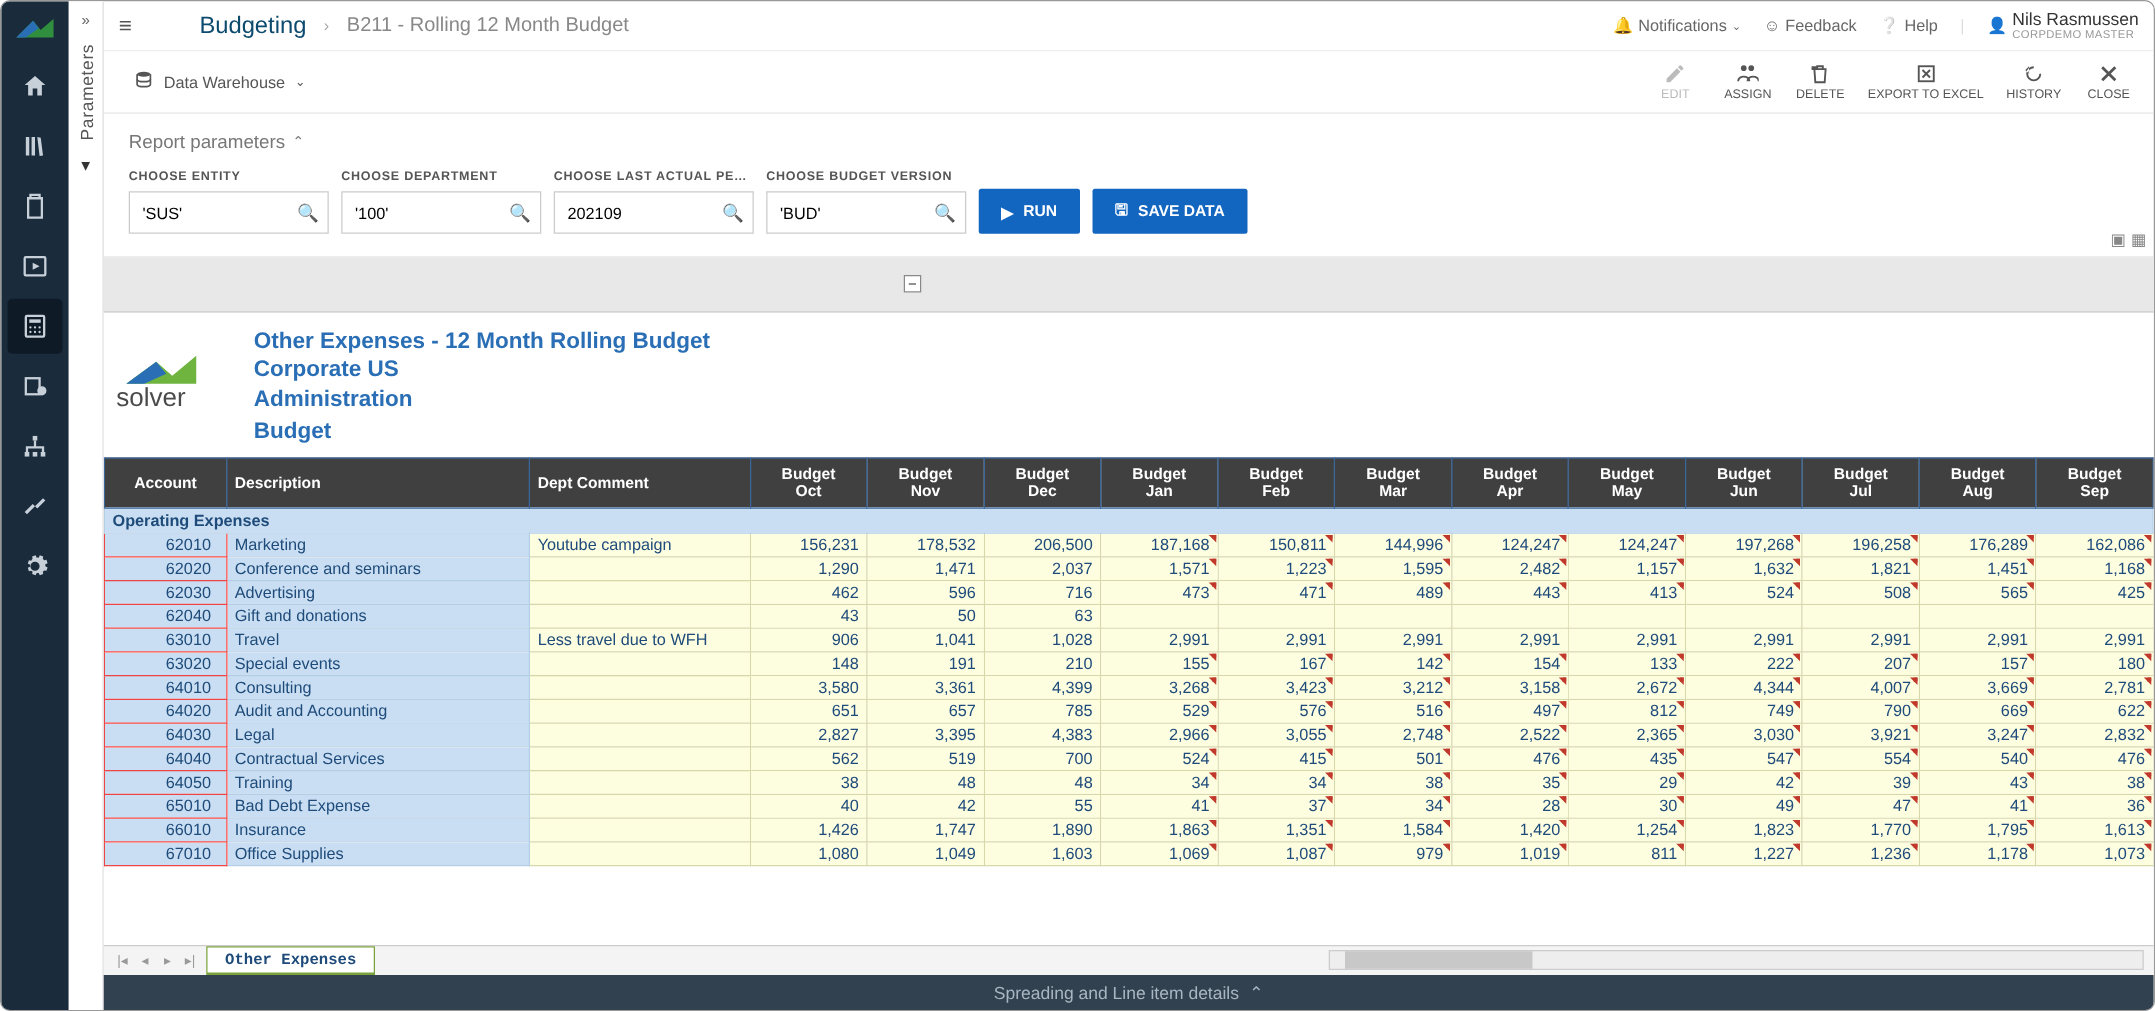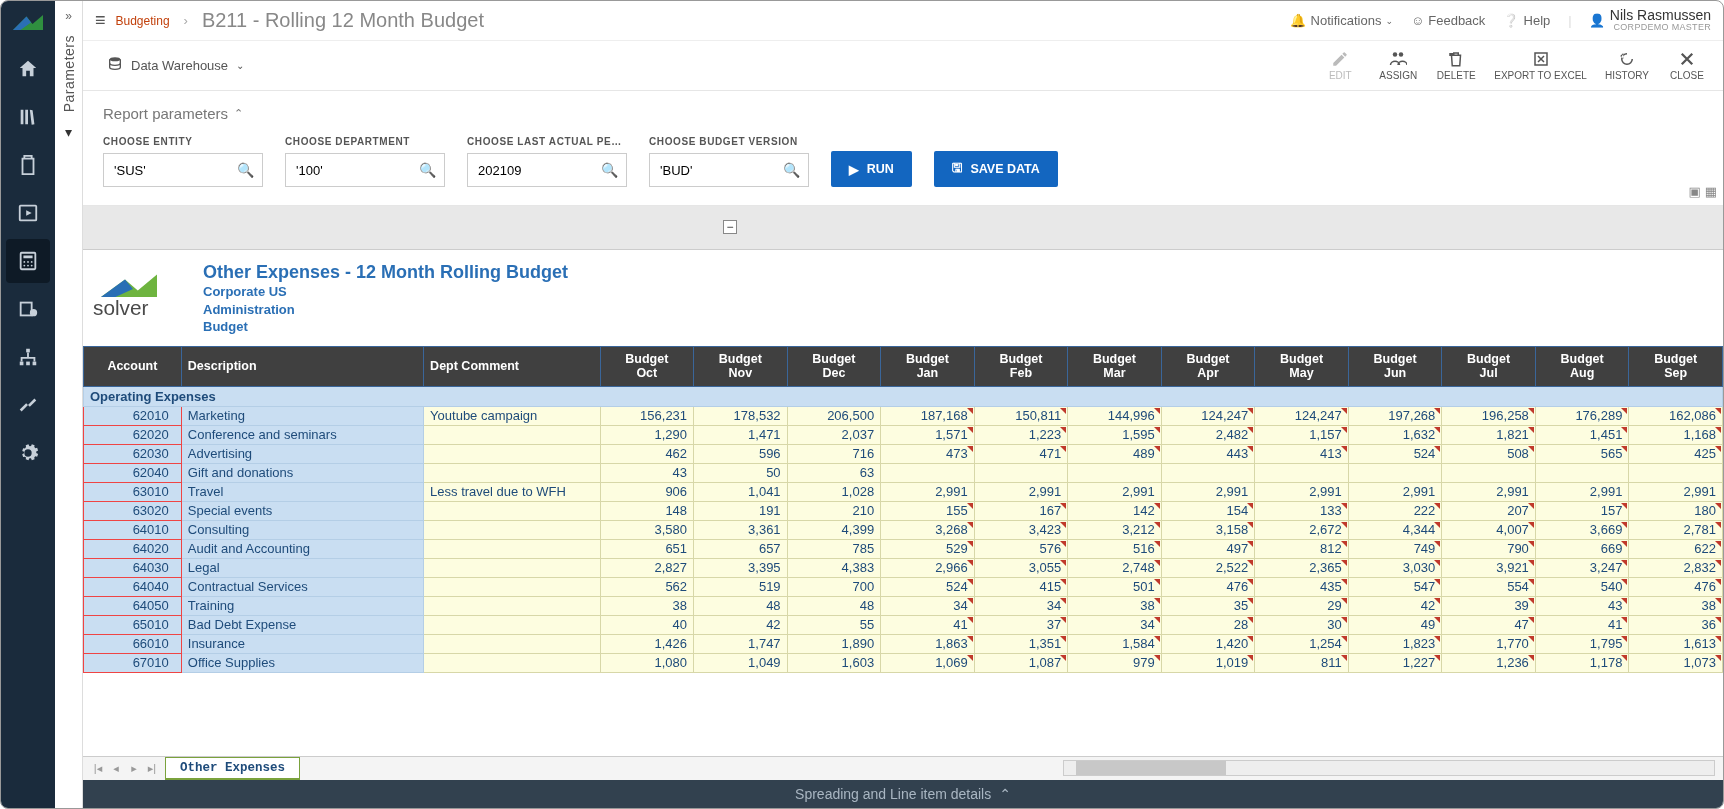--- a/index.html
+++ b/index.html
@@ -18,61 +18,61 @@
   .param-tab .chev { font-size: 12px; color:#666;}
   .param-tab .vtext { writing-mode: vertical-rl; transform: rotate(180deg); color:#555; font-size: 14px; letter-spacing: 0.5px;}
   .param-tab .filter { color:#333; font-size:14px;}
   
   .main { flex: 1; display: flex; flex-direction: column; min-width: 0; }
   
   
   .topbar { height: 40px; display:flex; align-items:center; justify-content:space-between; padding: 0 12px; border-bottom: 1px solid #eee;}
   .topbar-left { display:flex; align-items:center; gap:10px; color:#888;}
   .hamburger { font-size:18px; color:#555;}
-  .crumb-root { color:#c2410c; font-size:12px;}
+  .crumb-root { color:#0c4a6e; font-size:19px;margin-left:44px;}
   .crumb-sep { color:#aaa; margin:0 4px;}
-  .crumb-leaf { color:#888; font-size:20px;}
+  .crumb-leaf { color:#888; font-size:16px;}
   .topbar-right { display:flex; align-items:center; gap:18px; color:#666;}
   .tb-item { display:flex; align-items:center; gap:4px; font-size:13px; cursor:pointer;}
-  .tb-user { text-align:right; line-height:1.1;}
+  .tb-user { text-align:left; line-height:1.1;}
   .tb-user .uname { color:#333; font-size:14px;}
   .tb-user .urole { color:#999; font-size:9px; text-transform:uppercase; letter-spacing:0.3px;}
   
   
   .toolbar { height: 50px; display:flex; align-items:center; justify-content:space-between; padding: 0 16px; border-bottom:1px solid #e6e6e6;}
   .dw { display:flex; align-items:center; gap:8px; color:#555; cursor:pointer; margin-left: 8px;}
   .actions { display:flex; align-items:flex-start; gap:18px;}
   .action { display:flex; flex-direction:column; align-items:center; gap:2px; font-size:10px; color:#555; cursor:pointer; min-width:40px;}
   .action.disabled { color:#bbb;}
   .action svg, .action .aicon { width:18px; height:18px; fill:currentColor;}
   
   
   .params { padding: 14px 20px 18px 20px; border-bottom:1px solid #e6e6e6;}
   .params-title { color:#777; font-size:15px; margin-bottom:14px; display:flex; align-items:center; gap:6px;}
-  .param-row { display:flex; align-items:flex-end; gap:22px;}
+  .param-row { display:flex; align-items:flex-end; gap:10px;}
   .param-field { display:flex; flex-direction:column; gap:6px;}
   .param-field label { font-size:10px; font-weight:700; letter-spacing:0.6px; color:#555;}
   .lookup { position:relative; }
   .lookup input { width: 160px; height:34px; border:1px solid #ccc; padding:0 28px 0 10px; font-size:13px; background:#fff;}
   .lookup .mag { position:absolute; right:8px; top:50%; transform:translateY(-50%); color:#555; font-size:14px;}
   .btn { height:36px; border:none; padding:0 18px; font-size:12.5px; font-weight:600; color:#fff; cursor:pointer; display:flex; align-items:center; gap:8px; border-radius:2px;}
   .btn-run { background:#1366c0;}
   .btn-save { background:#1366c0;}
   
   
   .report-wrap { flex:1; display:flex; flex-direction:column; min-height:0; position:relative;}
   .gray-strip { height:44px; background:#e8e8e8; border-bottom:1px solid #ccc; position:relative;}
   .gray-strip .grp { position:absolute; left:640px; top:14px; width:14px; height:14px; border:1px solid #888; background:#fff; text-align:center; line-height:12px; font-size:12px; cursor:pointer;}
   .gray-strip .topicons { position:absolute; right:6px; top:-22px; display:flex; gap:4px; color:#888;}
   
   .sheet { flex:1; overflow:auto; background:#fff;}
   .rhead { display:flex; align-items:center; gap:14px; padding:12px 10px 10px 10px;}
   .rlogo { width:96px; }
   .rtitles .t1 { color:#2a6fb5; font-weight:700; font-size:18px;}
-  .rtitles .t2,.rtitles .t3,.rtitles .t4 { color:#2a6fb5; font-weight:600; font-size:13px; line-height:1.35;}
+  .rtitles .t2,.rtitles .t3,.rtitles .t4 { color:#2a6fb5; font-weight:600; font-size:18px; line-height:1.35;}
   
   table.grid { border-collapse:collapse; width:100%; table-layout:fixed;}
   table.grid th { background:#404040; color:#fff; font-weight:600; font-size:12.5px; padding:3px 6px; border:1px solid #3a669a; height:40px;}
   table.grid th .h1 { display:block;}
   table.grid th .h2 { display:block;}
   .col-acct { width:92px;}
   .col-desc { width:228px;}
   .col-comm { width:166px;}
   .col-m { width:88px;}
   

